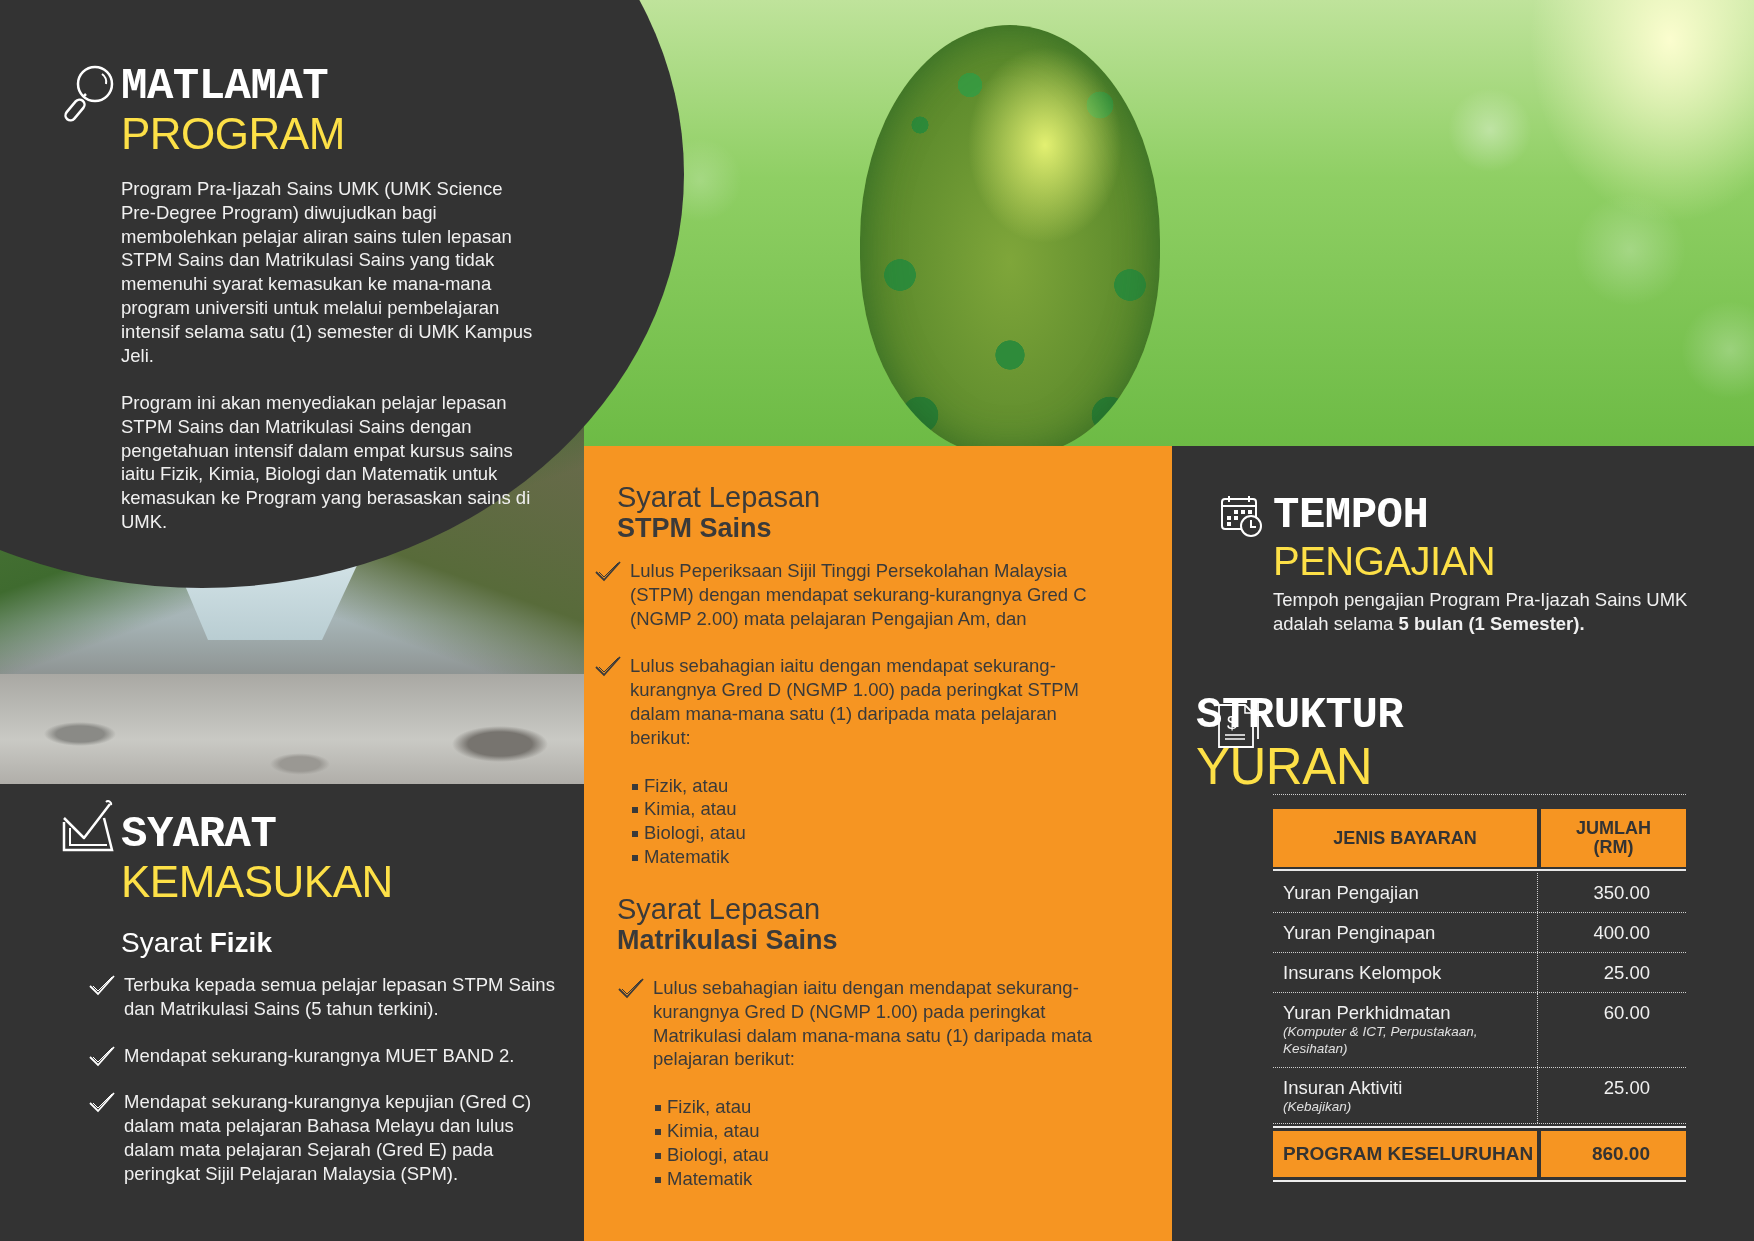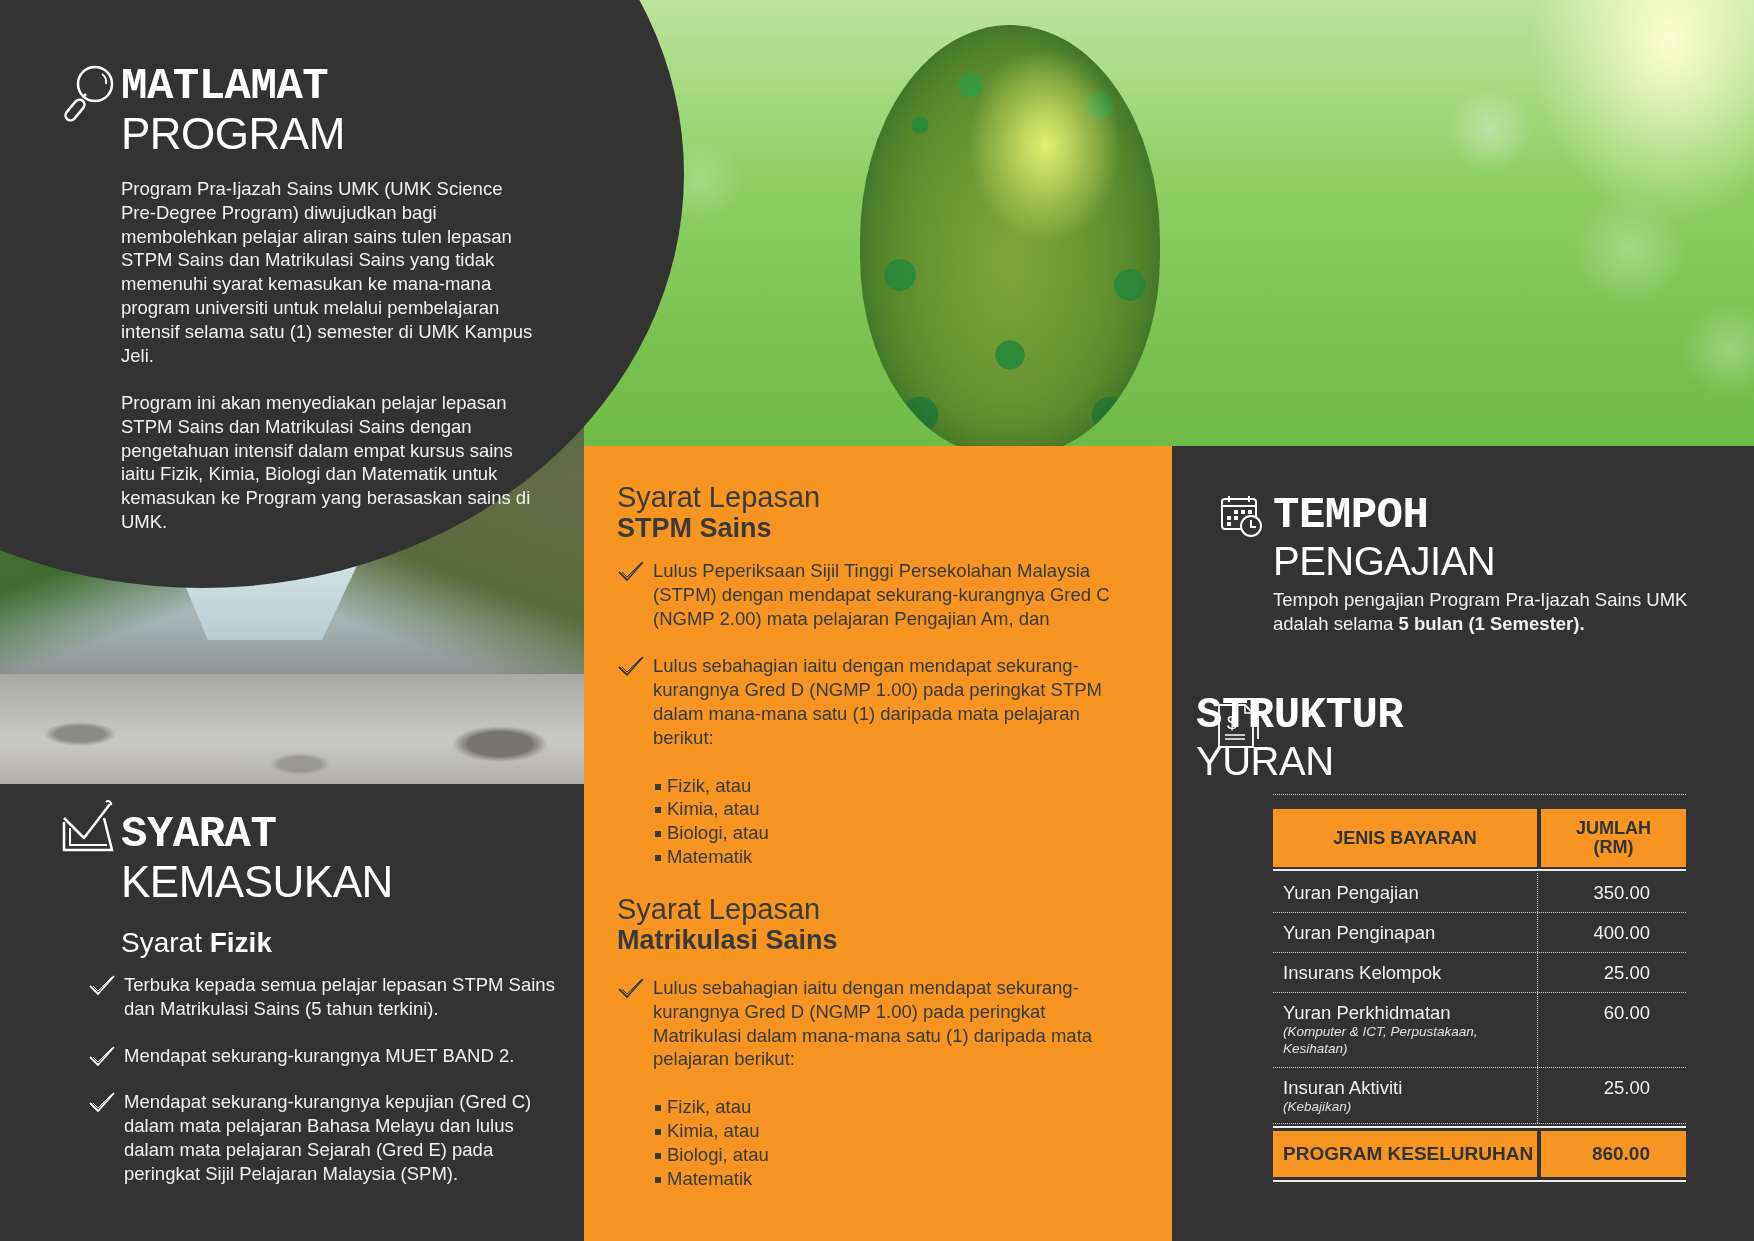--- a/index.html
+++ b/index.html
@@ -61,21 +61,21 @@
   
   .orange-panel {
     position: absolute; left: 584px; top: 446px; width: 588px; height: 795px; background: #f69522;
   }
   .right-panel { position: absolute; left: 1172px; top: 446px; width: 582px; height: 795px; background: #333333; }
   .bottom-left { position: absolute; left: 0; top: 784px; width: 584px; height: 457px; background: #333333; }
 
   
   .sec-title { position: absolute; line-height: 1; }
   .sec-title .bold { display: block; font-weight: 700; font-size: 44px; color: #ffffff; letter-spacing: -0.5px; font-family: Liberation Mono, monospace; }
-  .sec-title .light { display: block; font-weight: 400; font-size: 44px; color: #ffffff; letter-spacing: -0.5px; margin-top: 4px; }
+  .sec-title .light { display: block; font-weight: 400; font-size: 44px; color: #fde047; letter-spacing: -0.5px; margin-top: 4px; }
 
   .body-text { position: absolute; font-size: 18.5px; line-height: 23.8px; color: #f0f0f0; }
   .body-text b { font-weight: 700; }
 
   .icon { position: absolute; }
 
   
   .check-list { position: absolute; list-style: none; }
   .check-list li { position: relative; padding-left: 36px; font-size: 18.5px; line-height: 23.8px; }
   .check-list li .chk { position: absolute; left: 0; top: 1px; width: 28px; height: 24px; }
@@ -176,21 +176,21 @@
         <path d="M5 12 L10 17 L24 3" fill="none" stroke="#fff" stroke-width="1"></path>
       </svg>
     <span>Mendapat sekurang-kurangnya kepujian (Gred C) dalam mata pelajaran Bahasa Melayu dan lulus dalam mata pelajaran Sejarah (Gred E) pada peringkat Sijil Pelajaran Malaysia (SPM).</span>
   </li>
 </ul>
 
 <div class="orange-head" style="left:617px;top:482px">
   <span class="l1">Syarat Lepasan</span>
   <span class="l2">STPM Sains</span>
 </div>
-<ul class="check-list dark-list" style="left:617px;top:559px;width:520px">
+<ul class="check-list dark-list" style="left:594px;top:559px;width:520px">
   <li>
     <svg class="chk" viewBox="0 0 28 24">
         <path d="M2 12 L10 20 L26 2" fill="none" stroke="#3a3a3a" stroke-width="1.8"></path>
         <path d="M5 12 L10 17 L24 3" fill="none" stroke="#3a3a3a" stroke-width="1"></path>
       </svg>
     <span>Lulus Peperiksaan Sijil Tinggi Persekolahan Malaysia (STPM) dengan mendapat sekurang-kurangnya Gred C (NGMP 2.00) mata pelajaran Pengajian Am, dan</span>
   </li>
   <li>
     <svg class="chk" viewBox="0 0 28 24">
         <path d="M2 12 L10 20 L26 2" fill="none" stroke="#3a3a3a" stroke-width="1.8"></path>
@@ -252,21 +252,21 @@
 <svg class="icon" style="left:1217px;top:697px" width="44" height="52" viewBox="0 0 44 52">
   <path d="M9 2 L41 2 L41 42" fill="none" stroke="#fff" stroke-width="1.8"></path>
   <path d="M2 8 L28 8 L36 16 L36 50 L2 50 Z" fill="none" stroke="#fff" stroke-width="1.8"></path>
   <path d="M28 8 L28 16 L36 16" fill="none" stroke="#fff" stroke-width="1.5"></path>
   <text x="10" y="32" fill="#fff" font-size="18" font-family="Liberation Sans, sans-serif">$</text>
   <line x1="8" y1="38" x2="28" y2="38" stroke="#fff" stroke-width="1.5"></line>
   <line x1="8" y1="42" x2="28" y2="42" stroke="#fff" stroke-width="1.5"></line>
 </svg>
 <div class="sec-title" style="left:1196px;top:693px">
   <span class="bold">STRUKTUR</span>
-  <span class="light" style="font-size:40px">YURAN</span>
+  <span class="light" style="font-size:51px">YURAN</span>
 </div>
 
 <div class="fee-table">
   <div class="dotline"></div>
   <div class="fee-head">
     <div class="c1">JENIS BAYARAN</div>
     <div class="c2" style="width:100px;white-space:normal;padding:0 22px">JUMLAH (RM)</div>
   </div>
   <div class="double"></div>
 

